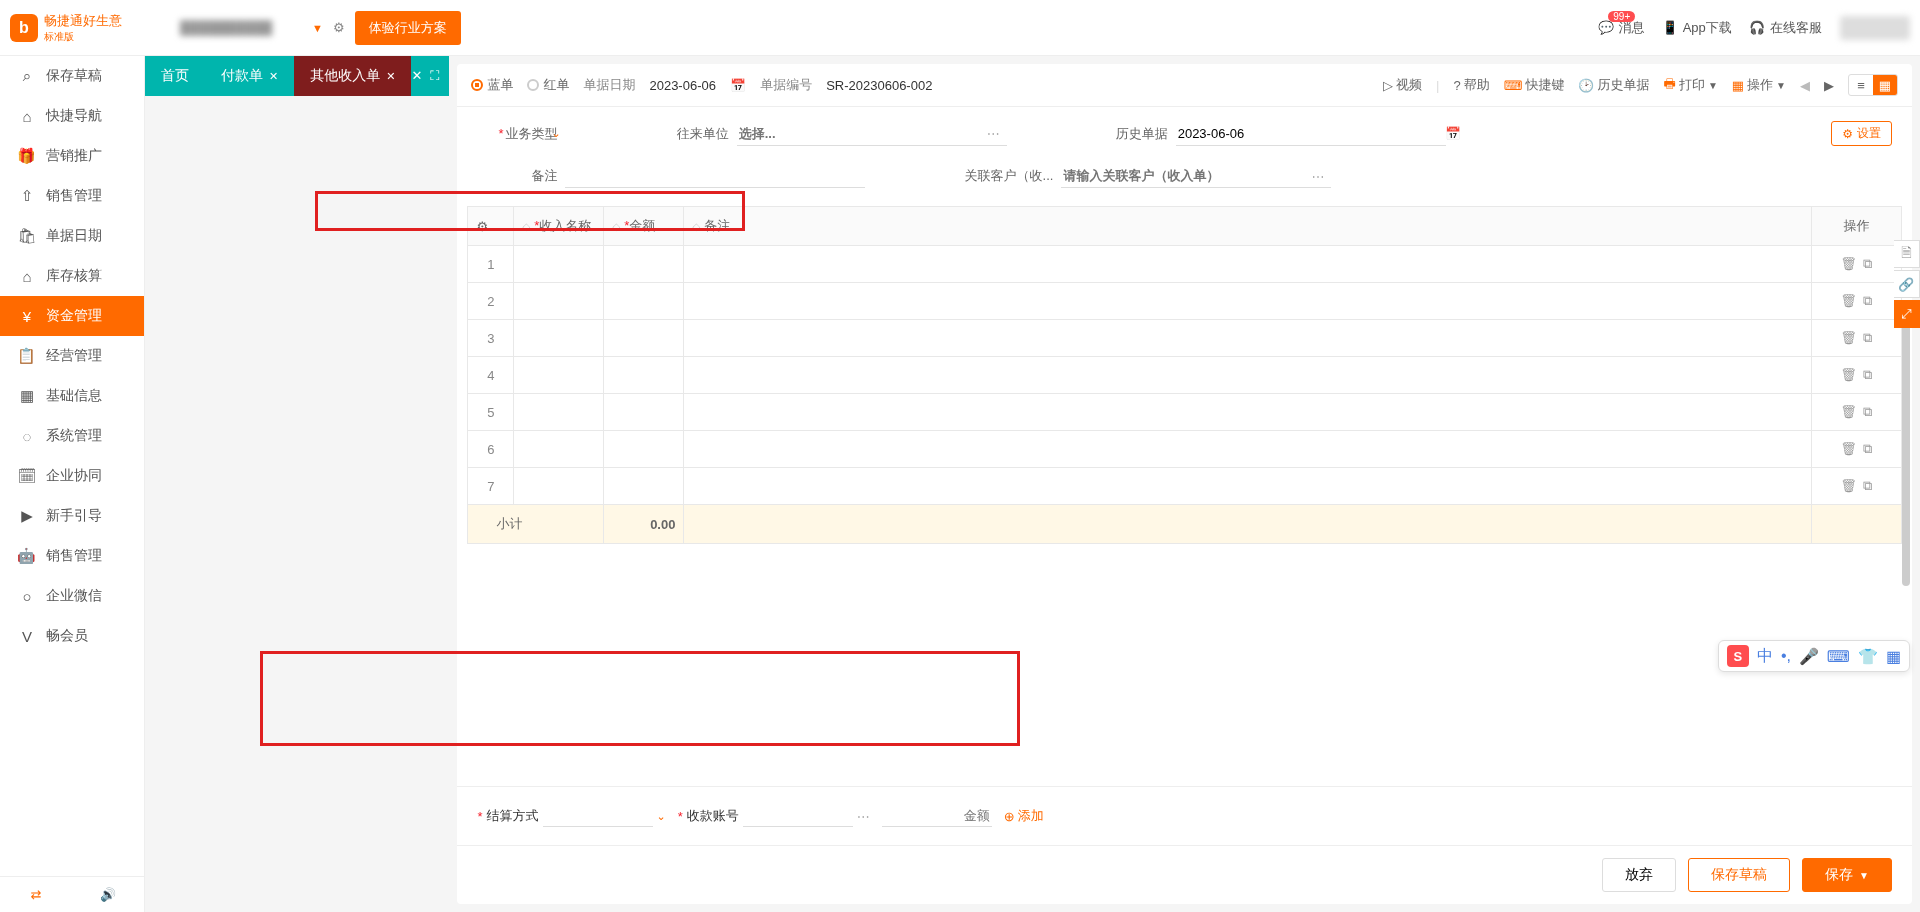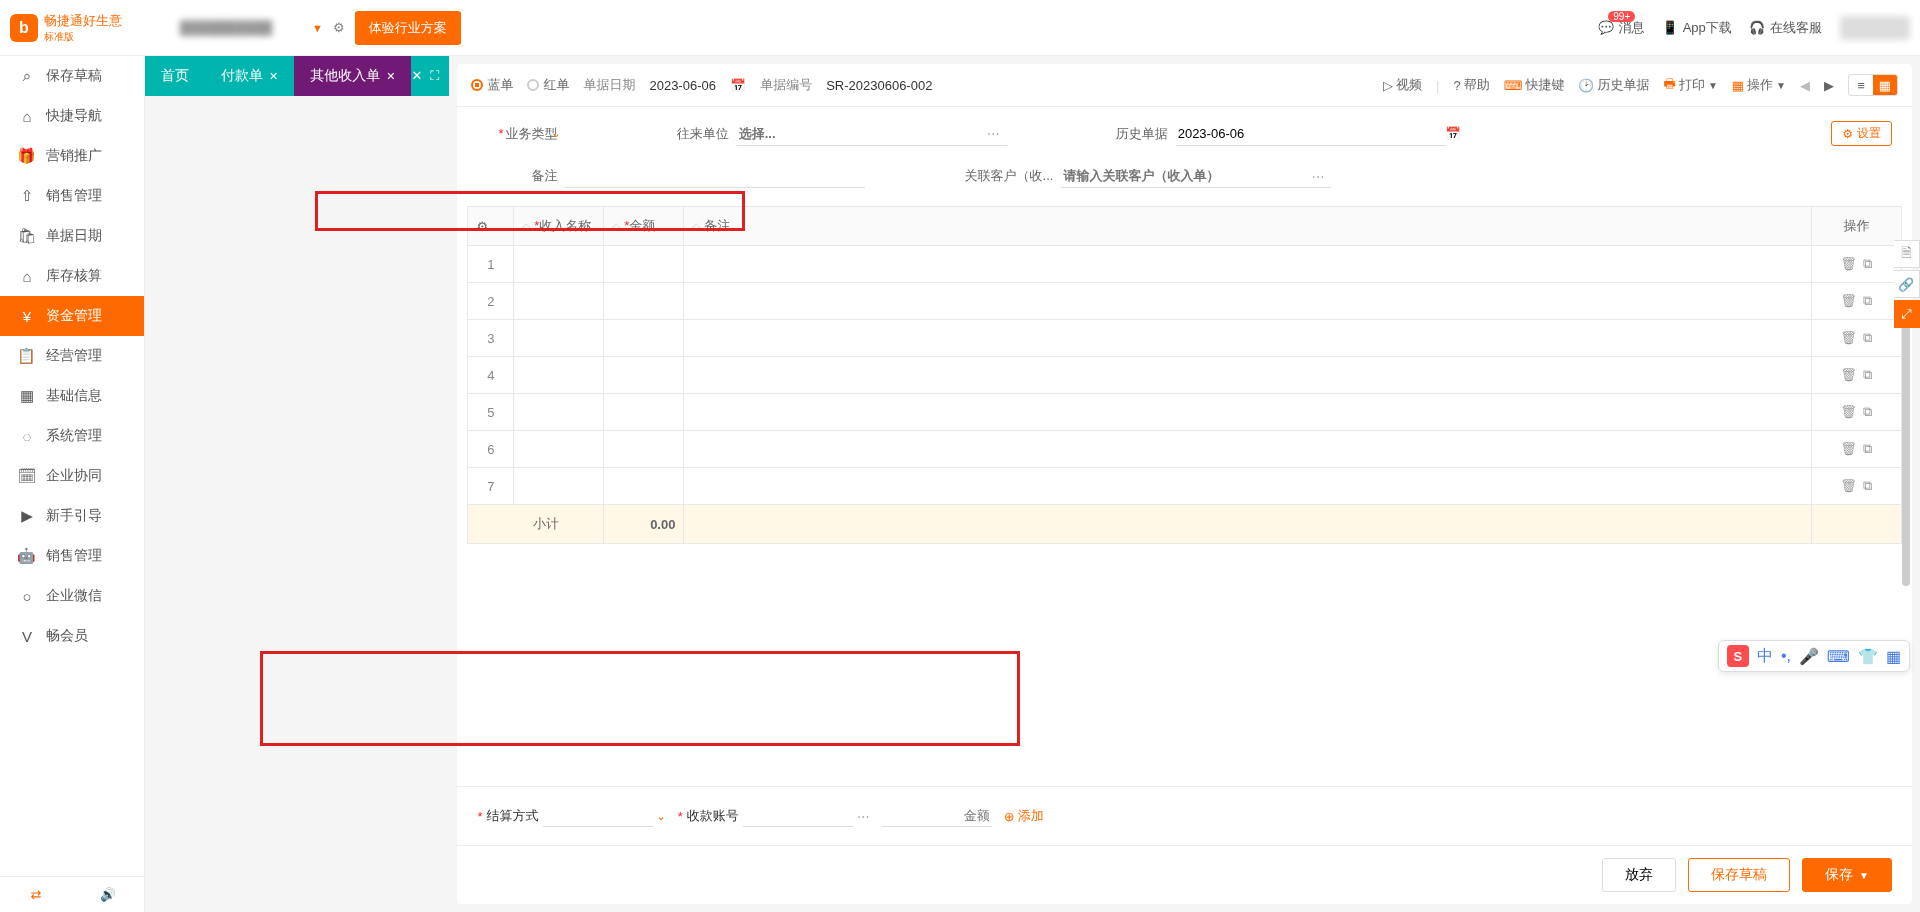--- a/index.html
+++ b/index.html
@@ -22,21 +22,21 @@
 .sidebar { width: 145px; background: #fff; border-right: 1px solid #eee; display: flex; flex-direction: column; }
 .side-item { display: flex; align-items: center; gap: 10px; padding: 11px 18px; color: #555; cursor: pointer; font-size: 14px; }
 .side-item.active { background: #ff6a00; color: #fff; }
 .side-icon { width: 18px; display: flex; justify-content: center; font-size: 15px; }
 .side-footer { margin-top: auto; display: flex; border-top: 1px solid #eee; }
 .side-footer-btn { flex: 1; padding: 10px; text-align: center; color: #ff6a00; cursor: pointer; }
 
 .content { flex: 1; display: flex; flex-direction: row; background: #f5f5f5; position: relative; }
 .tabs-bar { background: #00b5ad; display: flex; align-items: center; height: 40px; }
 .tab { padding: 0 16px; height: 40px; display: flex; align-items: center; color: #fff; cursor: pointer; font-size: 14px; gap: 6px; }
-.tab.active { background: #701a75; }
+.tab.active { background: #7f1d1d; }
 .tab-close { font-size: 11px; }
 .tabs-right { margin-left: auto; display: flex; gap: 8px; padding-right: 10px; color: #fff; }
 
 .form-card { margin: 8px; background: #fff; border-radius: 4px; flex: 1; display: flex; flex-direction: column; overflow: hidden; }
 .form-topbar { display: flex; align-items: center; padding: 10px 14px; border-bottom: 1px solid #eee; gap: 14px; font-size: 13px; }
 .radio-opt { display: flex; align-items: center; gap: 4px; color: #666; }
 .radio-circle { width: 12px; height: 12px; border-radius: 50%; border: 2px solid #ccc; }
 .radio-circle.sel { border-color: #ff6a00; background: radial-gradient(circle,#ff6a00 40%,transparent 45%); }
 .tb-label { color: #888; }
 .tb-val { color: #333; }
@@ -362,21 +362,21 @@
               <tr>
                 <td class="rownum">7</td>
                 <td></td>
                 <td></td>
                 <td></td>
                 <td class="ops-col"><span class="ops-ic">🗑</span><span class="ops-ic">⧉</span></td>
               </tr>
             </tbody>
           <tbody>
               <tr class="subtotal-row">
-            <td colspan="2" style="text-align:center;padding-left:28px">小计</td>
+            <td colspan="2" style="text-align:left;padding-left:28px">小计</td>
             <td style="text-align:right;font-weight:bold">0.00</td>
             <td></td>
                 <td></td>
           </tr>
         </tbody>
           </table>
         <div class="vscroll-thumb"></div>
       </div>
 
       <div class="settle-row">

